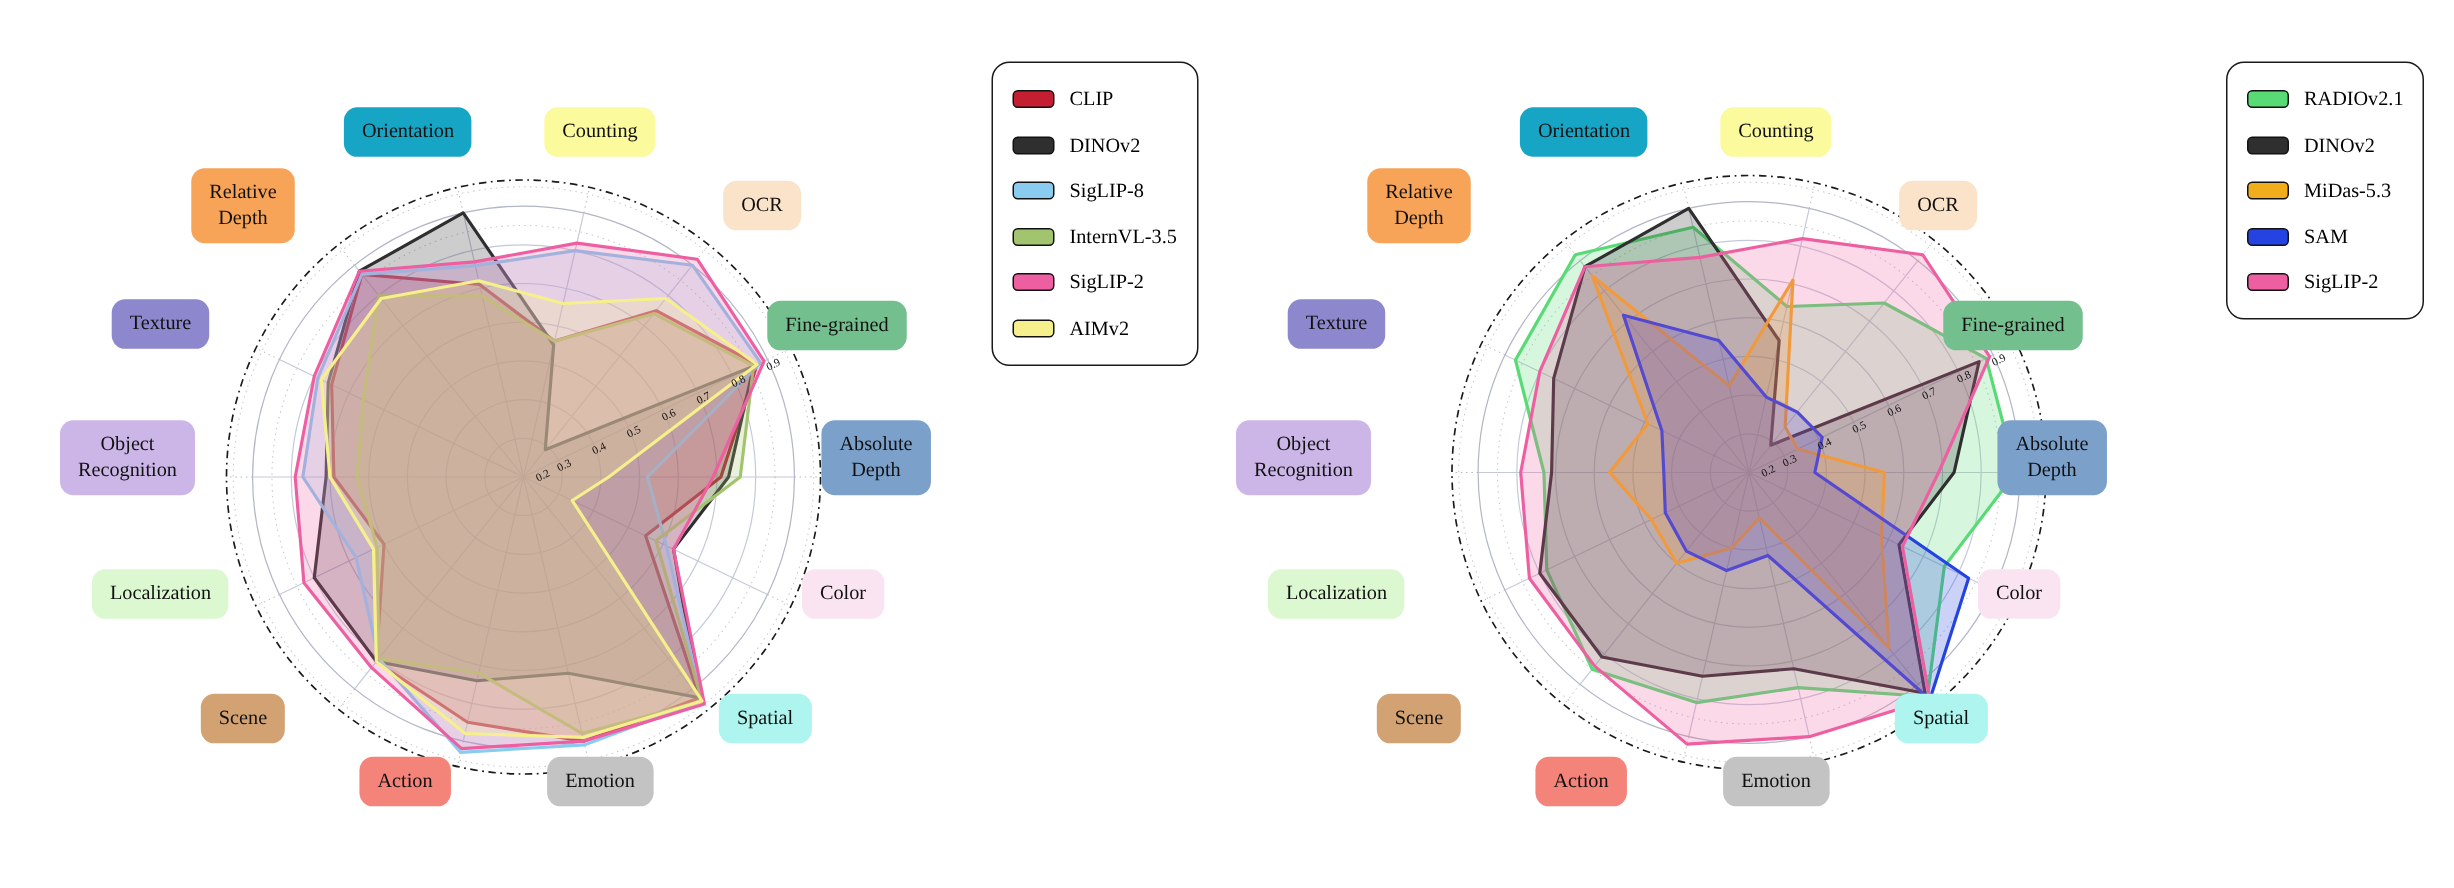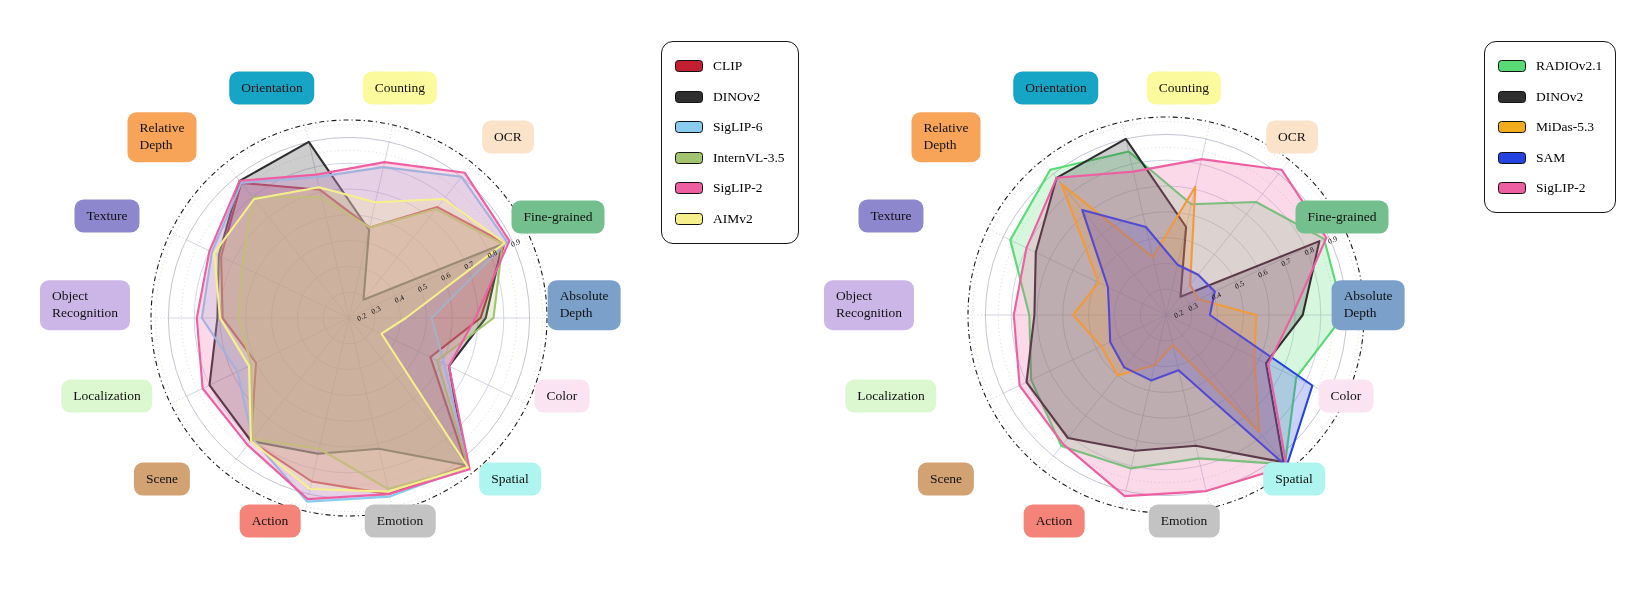--- a/index.html
+++ b/index.html
@@ -1,21 +1,21 @@
 <!DOCTYPE html>
 <html><head>
 <meta charset="utf-8">
 <style>
   html,body{margin:0;padding:0;background:#ffffff;}
   #figure{position:relative;width:1636px;height:592px;background:#fff;overflow:hidden;
           font-family:"Liberation Serif", serif;}
   .panel{position:absolute;top:0;width:818px;height:592px;}
   .panel svg{position:absolute;left:0;top:0;}
   .cat-label{position:absolute;transform:translate(-50%,-50%);border-radius:9px;
-             padding:8px 12px;font-size:13.5px;line-height:1.25;color:#111;
+             padding:8px 12px;font-size:13.5px;line-height:1.25;color:#111;text-align:center;
              white-space:pre-line;font-family:"Liberation Serif", serif;}
   .legend{position:absolute;background:#fff;border:1.4px solid #1a1a1a;border-radius:12px;
           padding:15px 13px;display:flex;flex-direction:column;gap:12.5px;}
   .legend-item{display:flex;align-items:center;gap:10px;height:18px;}
   .legend-swatch{display:inline-block;width:26px;height:10px;border:1.6px solid #111;
                  border-radius:3.5px;flex:0 0 auto;}
   .legend-label{font-size:13.5px;color:#000;font-family:"Liberation Serif", serif;}
   .tick-label{font-family:"Liberation Serif", serif;}
 </style>
 </head>
@@ -98,21 +98,21 @@
         <div class="legend-item">
           <span class="legend-swatch" style="background: rgb(196, 31, 48);"></span>
           <span class="legend-label">CLIP</span>
         </div>
         <div class="legend-item">
           <span class="legend-swatch" style="background: rgb(47, 47, 47);"></span>
           <span class="legend-label">DINOv2</span>
         </div>
         <div class="legend-item">
           <span class="legend-swatch" style="background: rgb(138, 204, 240);"></span>
-          <span class="legend-label">SigLIP-6</span>
+          <span class="legend-label">SigLIP-8</span>
         </div>
         <div class="legend-item">
           <span class="legend-swatch" style="background: rgb(163, 196, 110);"></span>
           <span class="legend-label">InternVL-3.5</span>
         </div>
         <div class="legend-item">
           <span class="legend-swatch" style="background: rgb(238, 95, 162);"></span>
           <span class="legend-label">SigLIP-2</span>
         </div>
         <div class="legend-item">

